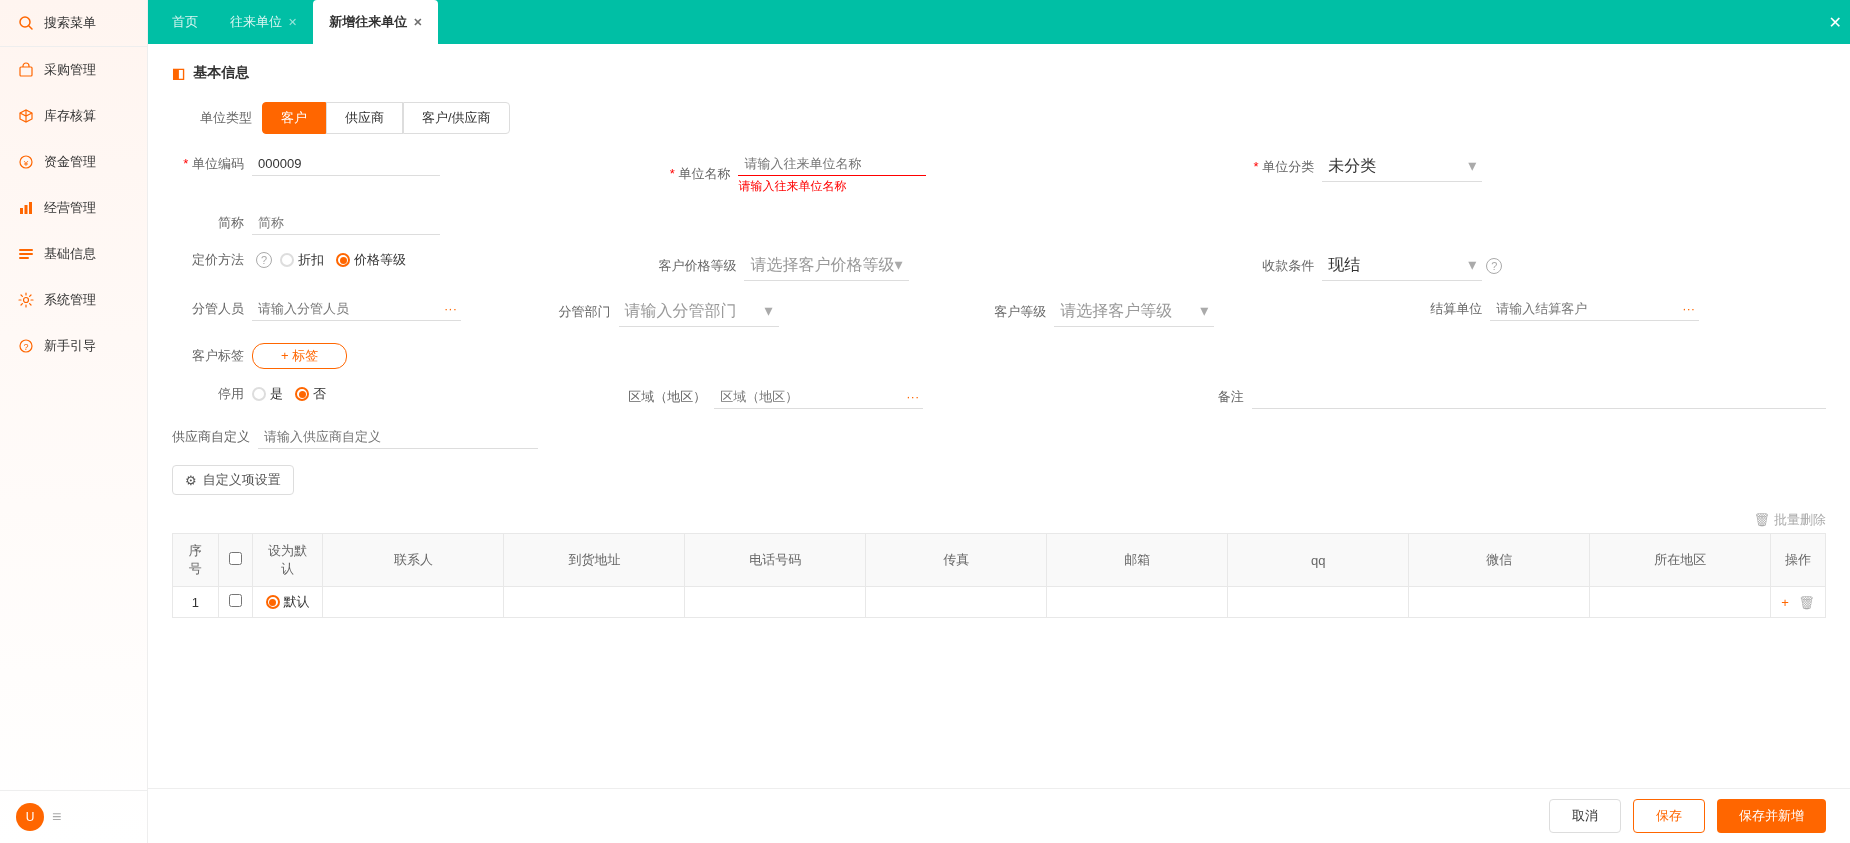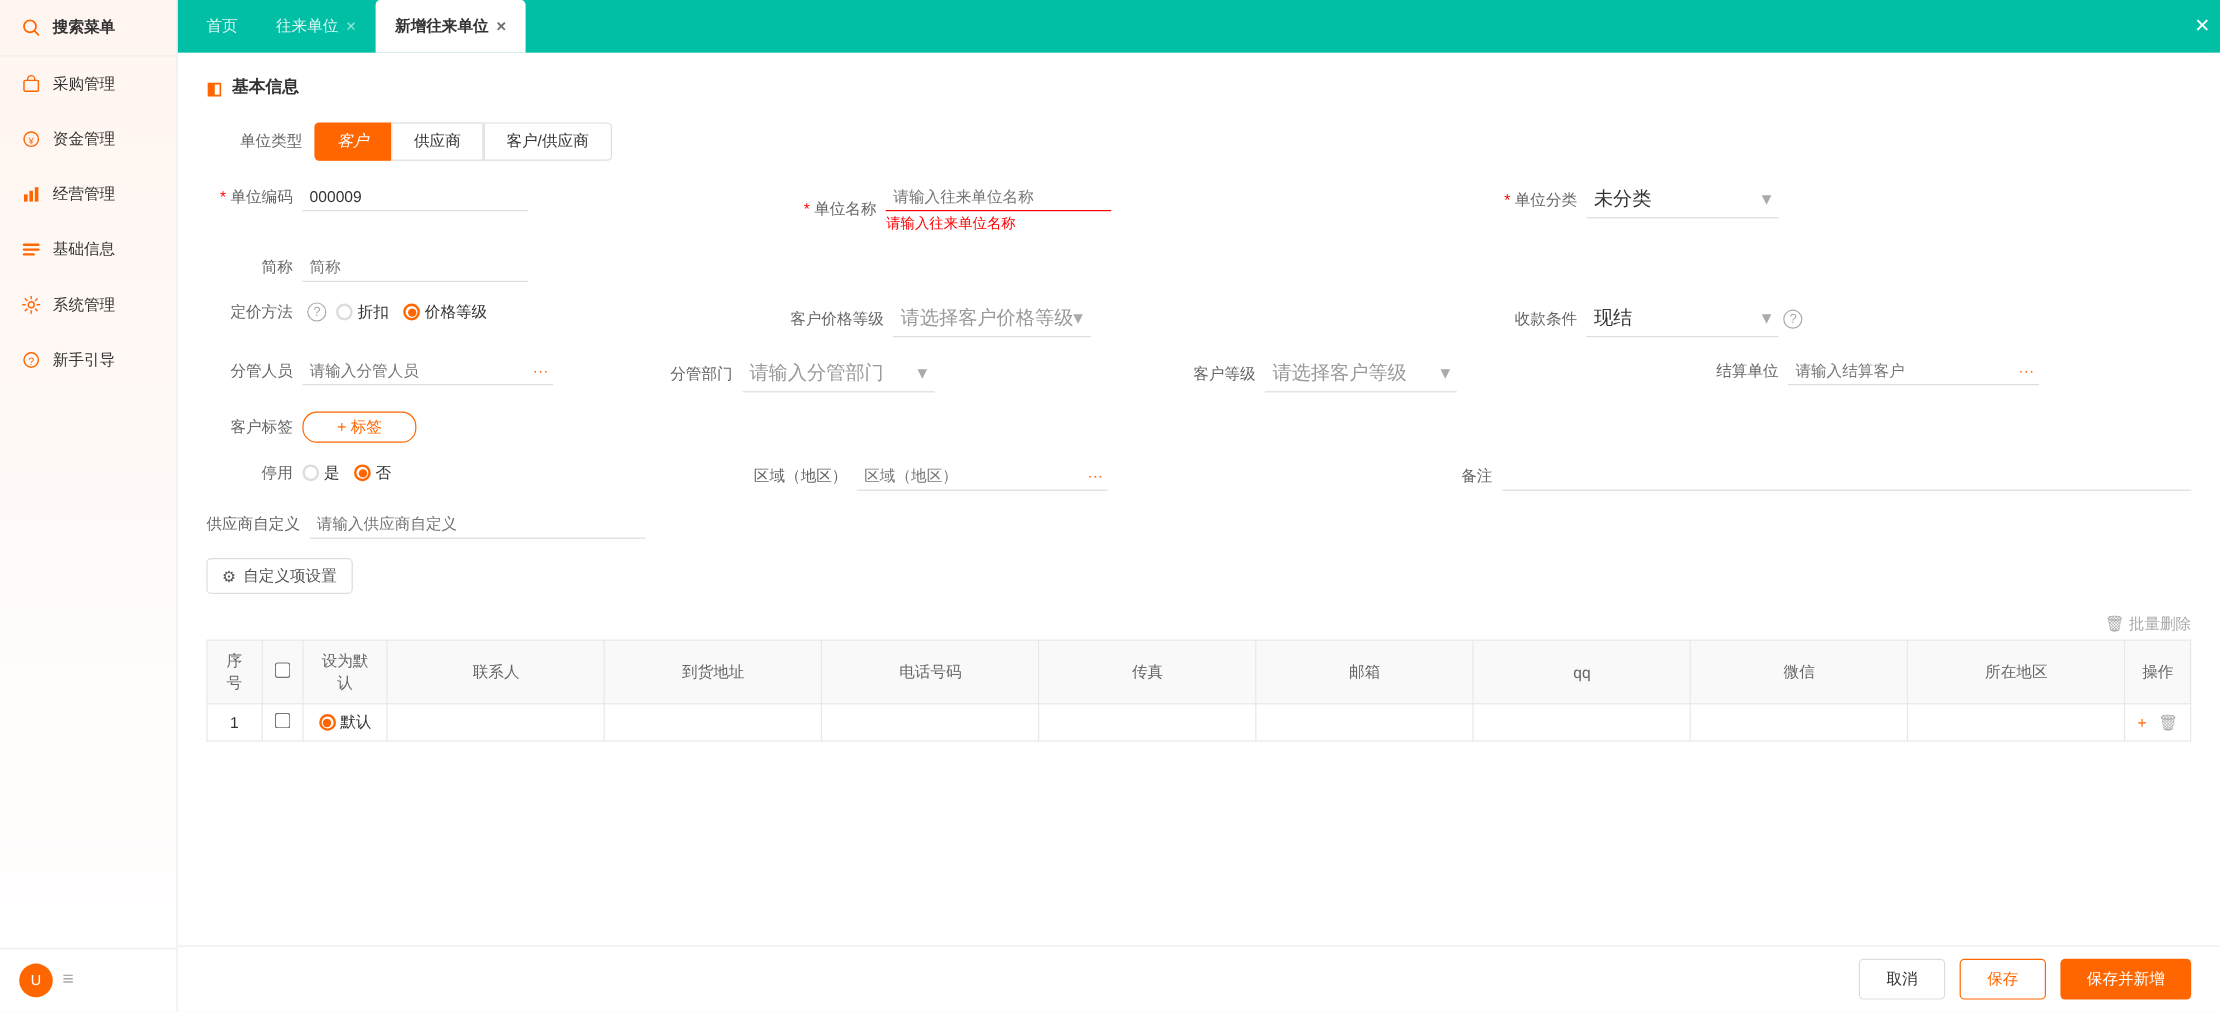--- a/index.html
+++ b/index.html
@@ -17,21 +17,21 @@
     .sidebar-item {
       display: flex;
       align-items: center;
       gap: 8px;
       padding: 13px 16px;
       cursor: pointer;
       color: #333;
       font-size: 13px;
     }
     .sidebar-item .icon { width: 20px; height: 20px; display: flex; align-items: center; justify-content: center; color: #f60; }
-    .sidebar-item.search-item { border-bottom: 1px solid #eee; font-weight: bold; }
+    .sidebar-item.search-item { border-bottom: 1px solid #eee; }
     .sidebar-footer {
       margin-top: auto;
       display: flex;
       align-items: center;
       padding: 12px 16px;
       border-top: 1px solid #eee;
       gap: 8px;
     }
     .sidebar-footer .avatar { width: 28px; height: 28px; border-radius: 50%; background: #f60; display: flex; align-items: center; justify-content: center; color: #fff; font-size: 12px; }
 
@@ -82,21 +82,21 @@
       color: #333;
       font-size: 14px;
       font-weight: bold;
     }
     .section-icon { color: #f60; font-size: 14px; }
 
     
     .unit-type-row { display: flex; align-items: center; margin-bottom: 18px; }
     .unit-type-label { width: 80px; text-align: right; color: #666; margin-right: 10px; font-size: 13px; }
     .unit-btn { padding: 6px 18px; border: 1px solid #ddd; background: #fff; cursor: pointer; font-size: 13px; color: #333; }
-    .unit-btn.active { background: #f60; color: #fff; border-color: #f60; font-style: italic; }
+    .unit-btn.active { background: #f60; color: #fff; border-color: #f60; }
     .unit-btn:first-of-type { border-radius: 4px 0 0 4px; }
     .unit-btn:last-of-type { border-radius: 0 4px 4px 0; }
 
     
     .form-row { display: flex; align-items: flex-start; margin-bottom: 16px; gap: 0; }
     .form-field { display: flex; align-items: center; flex: 1; gap: 0; }
     .form-label { color: #666; font-size: 13px; white-space: nowrap; min-width: 80px; text-align: right; padding-right: 8px; }
     .form-label.required::before { content: '* '; color: red; }
     .form-input {
       border: none;
@@ -174,20 +174,29 @@
     <span>搜索菜单</span>
   </div>
   <div class="sidebar-item">
     <span class="icon">
       <svg width="16" height="16" viewBox="0 0 16 16">
           <rect x="2" y="5" width="12" height="9" rx="1" stroke="#f60" stroke-width="1.2" fill="none"></rect>
           <path d="M5 5V4a3 3 0 016 0v1" stroke="#f60" stroke-width="1.2" fill="none"></path>
         </svg>
     </span>
     <span>采购管理</span>
+  </div>
+  <div class="sidebar-item">
+    <span class="icon">
+      <svg width="16" height="16" viewBox="0 0 16 16">
+          <path d="M2 5l6-3 6 3v6l-6 3-6-3V5z" stroke="#f60" stroke-width="1.2" fill="none"></path>
+          <path d="M8 2v12M2 5l6 3 6-3" stroke="#f60" stroke-width="1.2" fill="none"></path>
+        </svg>
+    </span>
+    <span>库存核算</span>
   </div>
   <div class="sidebar-item">
     <span class="icon">
       <svg width="16" height="16" viewBox="0 0 16 16">
           <circle cx="8" cy="8" r="6" stroke="#f60" stroke-width="1.2" fill="none"></circle>
           <text x="8" y="12" text-anchor="middle" fill="#f60" font-size="8">¥</text>
         </svg>
     </span>
     <span>资金管理</span>
   </div>

